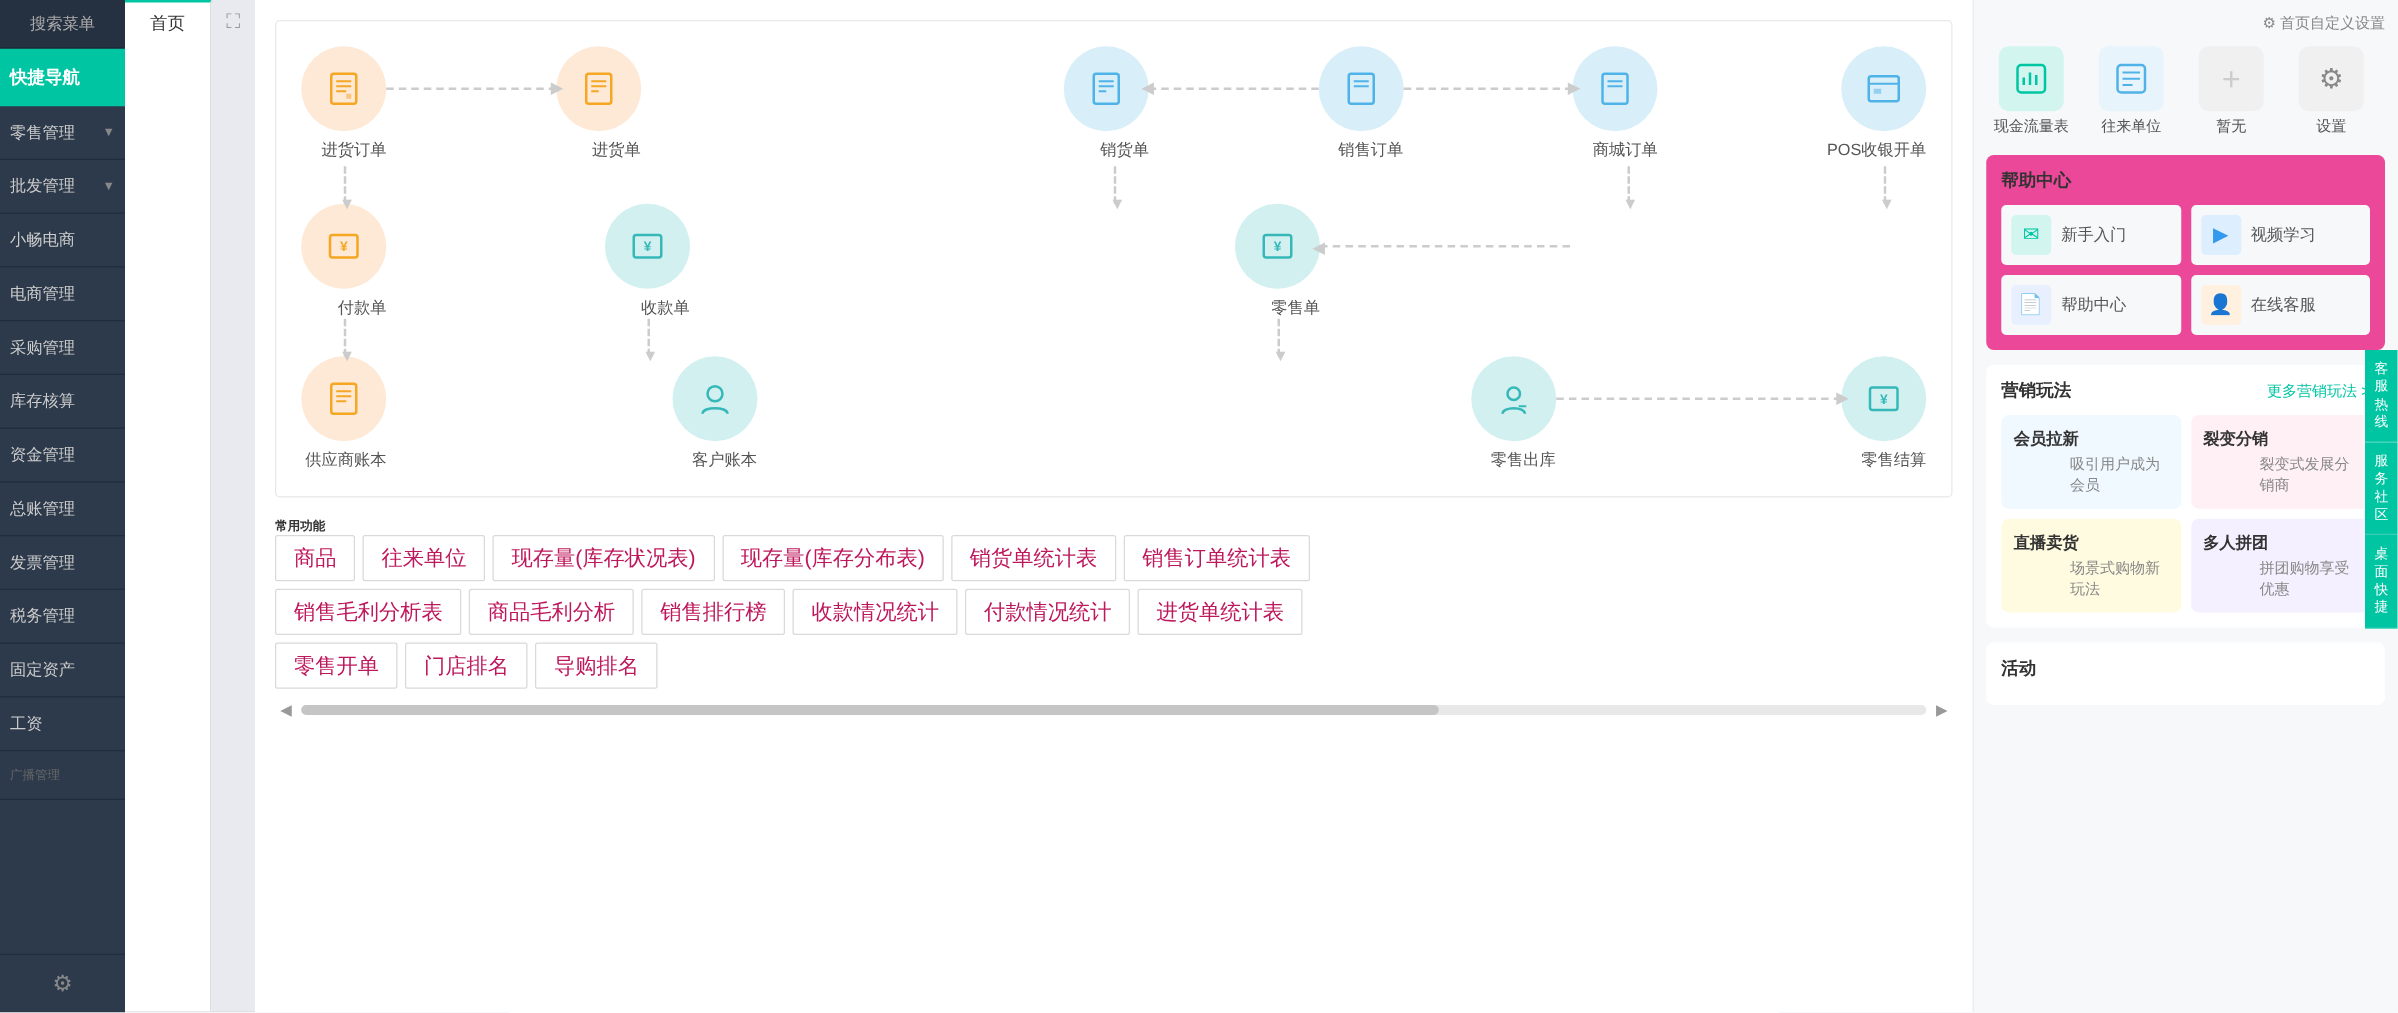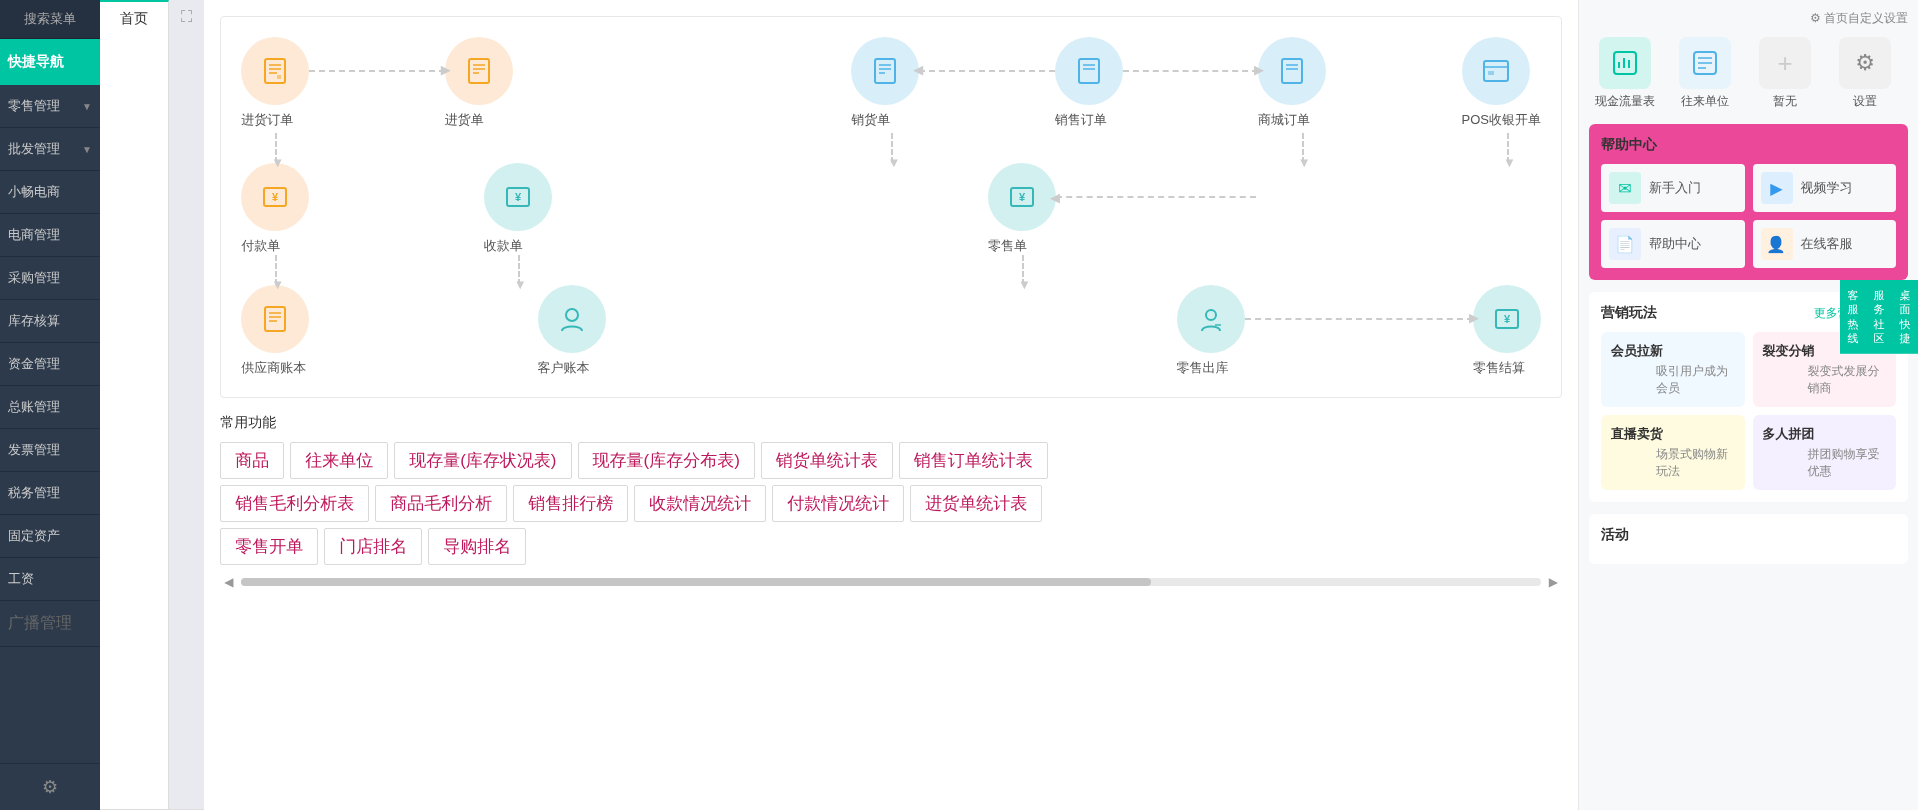--- a/index.html
+++ b/index.html
@@ -132,24 +132,23 @@
       font-size: 13px;
       color: #555;
       text-align: center;
     }
 
     
     .common-functions {
       margin-top: 8px;
     }
     .section-title {
-      font-size: 14px;
-      font-weight: normal;
+      font-size: 10px;
+      font-weight: bold;
       color: #333;
-      margin-bottom: 10px;
     }
     .func-grid {
       display: flex;
       flex-wrap: wrap;
       gap: 6px;
       margin-bottom: 6px;
     }
     .func-btn {
       padding: 6px 14px;
       border: 1px solid #d9d9d9;
@@ -313,21 +312,21 @@
     
     .activity-section {
       background: #fff;
       border-radius: 6px;
       padding: 12px;
     }
     .activity-title { font-size: 14px; font-weight: bold; color: #333; margin-bottom: 8px; }
     .flow-col {
       display: flex;
       flex-direction: column;
-      align-items: flex-start;
+      align-items: flex-end;
     }
     .dashed-line-v {
       width: 2px;
       height: 30px;
       border-left: 2px dashed #ccc;
       margin-left: 34px;
       position: relative;
     }
     .dashed-line-v .arr-down {
       position: absolute;
@@ -335,21 +334,21 @@
       left: -6px;
       color: #ccc;
       font-size: 13px;
     }
 
     .right-float-btns {
       position: fixed;
       right: 0;
       top: 280px;
       display: flex;
-      flex-direction: row;
+      flex-direction: column;
       z-index: 200;
     }
     .rfb {
       background: #00c5a3;
       color: #fff;
       font-size: 11px;
       width: 26px;
       padding: 8px 3px;
       text-align: center;
       cursor: pointer;
@@ -395,21 +394,21 @@
   </div>
   <div class="sidebar-item">
     <span>税务管理</span>
   </div>
   <div class="sidebar-item">
     <span>固定资产</span>
   </div>
   <div class="sidebar-item">
     <span>工资</span>
   </div>
-  <div class="sidebar-item" style="color:#666;font-size:16px;">
+  <div class="sidebar-item" style="color:#666;font-size:10px;">
     <span>广播管理</span>
   </div>
   <div class="sidebar-bottom">⚙</div>
 </div>
 
 <div class="main">
 
   <div class="tab-bar">
     <div class="tab active">首页</div>
     <div class="tab-close-area" style="margin-left:auto;">

